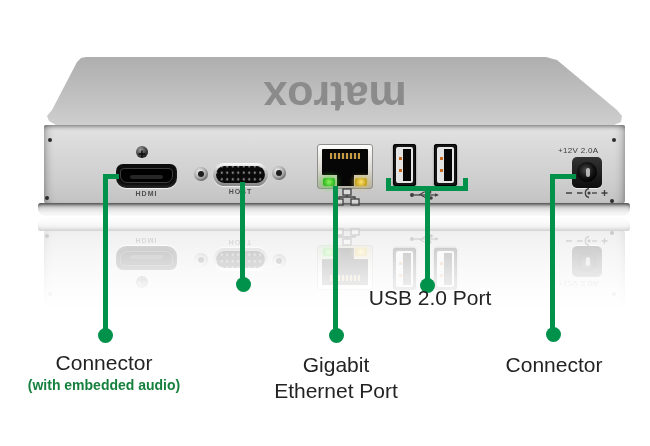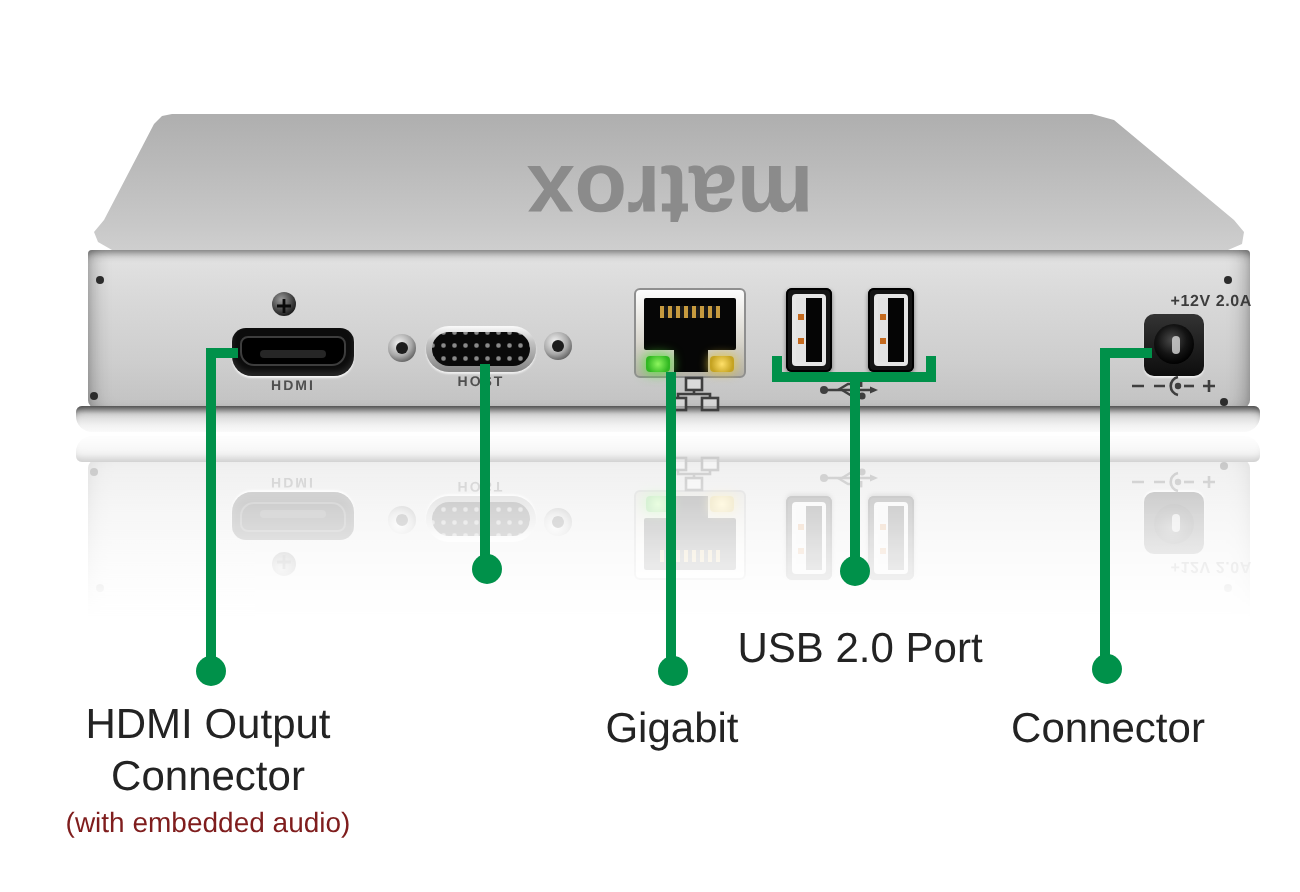--- a/index.html
+++ b/index.html
@@ -105,31 +105,31 @@
     position:absolute; left:572px; top:157px; width:30px; height:31px; border-radius:5px;
     background:linear-gradient(180deg,#333,#0d0d0d);
     box-shadow:0 1px 1px rgba(255,255,255,.7);
   }
   .power-hole{
     position:absolute; left:5px; top:5px; width:20px; height:20px; border-radius:50%;
     background:radial-gradient(circle at 45% 40%,#4a4a4a,#141414 45%,#000 75%);
   }
   .power-pin{position:absolute;left:9px;top:6px;width:4px;height:9px;border-radius:2px;background:#cfcfcf;opacity:.85;}
   .power-rating{
-    position:absolute; left:558px; top:146px; width:68px; text-align:right;
-    font-size:8px; font-weight:bold; color:#3c3c3c; letter-spacing:.3px;
+    position:absolute; left:558px; top:146px; width:68px; text-align:left;
+    font-size:8px; font-weight:normal; color:#3c3c3c; letter-spacing:.3px;
   }
   
   .co{position:absolute; background:#00914a;}
   .co-dot{position:absolute; width:15px; height:15px; border-radius:50%; background:#00914a;}
   .co-label{
     position:absolute; transform:translateX(-50%); text-align:center; white-space:nowrap;
     font-size:21px; color:#232323; line-height:26px;
   }
-  .co-note{font-size:14px; line-height:18px; color:#7f1d1d;}
+  .co-note{font-size:14px; line-height:18px; color:#15803d;font-weight:bold;}
 </style>
 </head>
 <body>
 
 <div class="stage">
 
   <div class="device-wrap">
     <div class="lid"></div>
     <div class="brand">matrox</div>
     <div class="front-panel"></div>
@@ -236,29 +236,29 @@
   <div class="co" style="left:463px;top:178px;width:5px;height:13px;"></div>
   <div class="co" style="left:386px;top:186px;width:82px;height:5px;"></div>
   <div class="co" style="left:425px;top:186px;width:5px;height:101px;"></div>
   <div class="co-dot" style="left:420px;top:278px;"></div>
 
   <div class="co" style="left:550px;top:174px;width:26px;height:5px;"></div>
   <div class="co" style="left:550px;top:174px;width:5px;height:161px;"></div>
   <div class="co-dot" style="left:546px;top:327px;"></div>
 
 
-  <div class="co-label" style="left:430px;top:312px;">USB 2.0 Port</div>
+  <div class="co-label" style="left:430px;top:285px;">USB 2.0 Port</div>
 
   <div class="co-label" style="left:104px;top:350px;">
-    <div>HDMI Output</div>
     <div>Connector</div>
     <div class="co-note">(with embedded audio)</div>
   </div>
 
   <div class="co-label" style="left:336px;top:352px;">
     <div>Gigabit</div>
+    <div>Ethernet Port</div>
   </div>
 
   <div class="co-label" style="left:554px;top:352px;">
     <div>Connector</div>
   </div>
 
 </div>
 
 </body></html>

